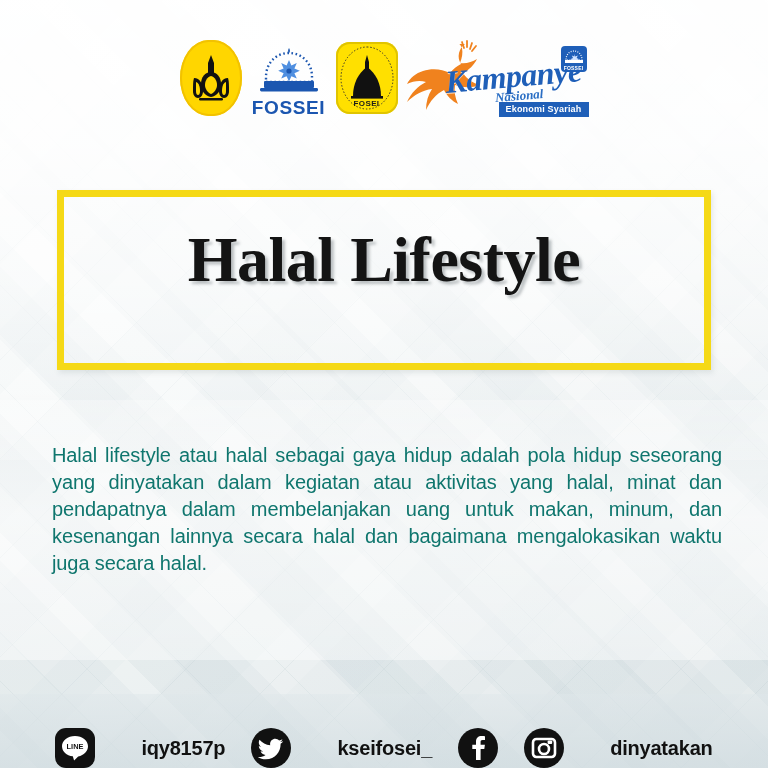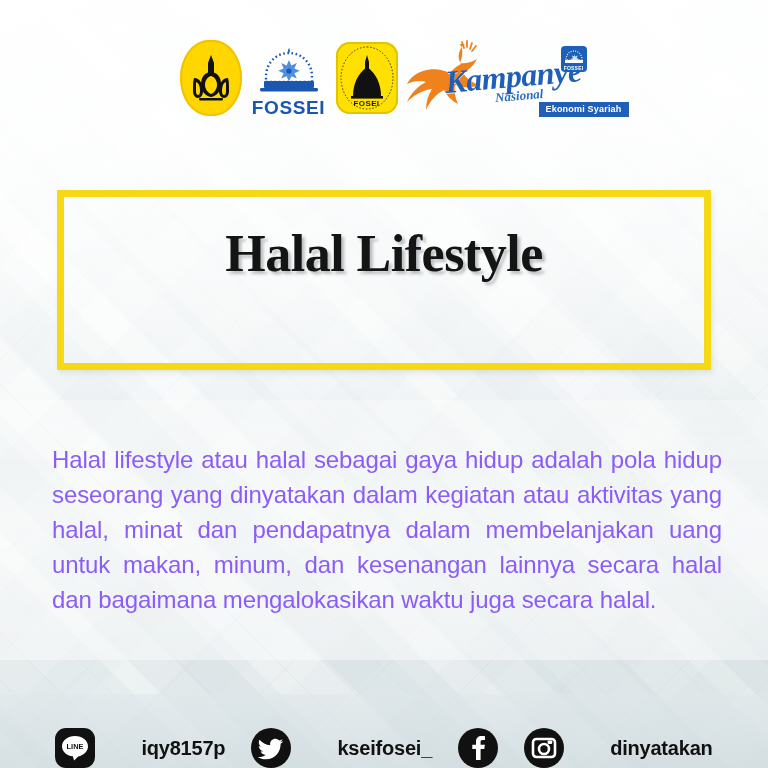--- a/index.html
+++ b/index.html
@@ -154,21 +154,20 @@
   }
   .kamp-tag {
     position: absolute; left: 96px; top: 66px;
     background: #1f5fb8;
     color: #fff;
     font-size: 9px; font-weight: bold;
     padding: 2px 7px 3px;
     border-radius: 0;
     letter-spacing: .2px;
     white-space: nowrap;
-    margin-left: 40px;
   }
   .kamp-badge {
     position: absolute; right: 2px; top: 10px;
     width: 26px; height: 26px;
   }
   .kamp-badge-word {
     position: absolute; left: 0; right: 0; bottom: 1px;
     text-align: center; font-size: 5px; font-weight: bold;
     color: #fff; letter-spacing: .2px;
   }
@@ -204,38 +203,38 @@
     line-height: 44px;
   }
   .card-title {
     position: absolute;
     left: 57px; right: 57px;
     top: 228px;
     text-align: center;
     z-index: 6;
     font-family: "Liberation Serif", serif;
     font-weight: bold;
-    font-size: 52px;
+    font-size: 64px;
     line-height: 1;
     color: #141414;
     letter-spacing: -.5px;
     text-shadow: 3px 3px 3px rgba(110,120,125,.45);
   }
 
   
   .body-copy {
     position: absolute;
     left: 52px;
     right: 46px;
     top: 442px;
     z-index: 5;
     font-family: "Liberation Sans", sans-serif;
-    font-size: 24px;
-    line-height: 35px;
-    color: #8b5cf6;
+    font-size: 20px;
+    line-height: 27px;
+    color: #0f766e;
     text-align: justify;
     letter-spacing: -.1px;
     font-weight: 400;
   }
   .body-copy p { margin: 0; }
 
   
   .footer {
     position: absolute;
     left: 0; right: 0; bottom: 0;

